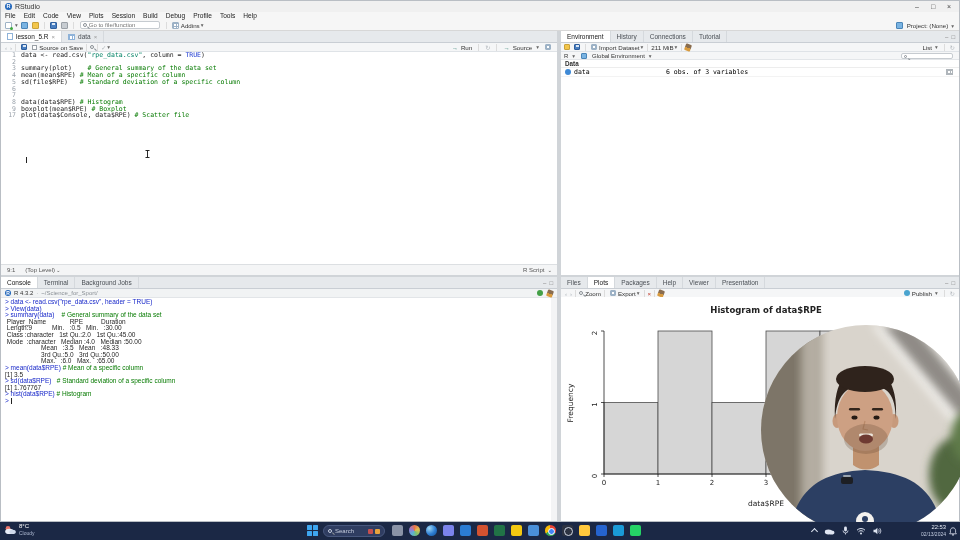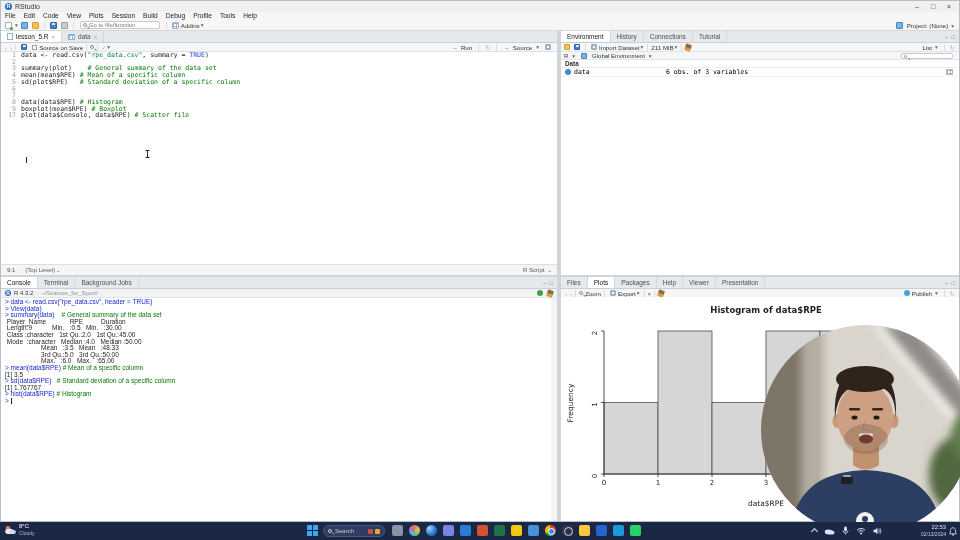--- a/index.html
+++ b/index.html
@@ -201,37 +201,37 @@
         <span>Source</span>
         <span class="caret-g">▾</span>
         <span class="mini-ic ic-grid" style="width:6px;height:6px"></span>
       </span>
     </div>
 
     <div class="editor" id="editor">
       <div id="editor-lines">
           <div class="eline">
             <span class="ln">1</span>
-            <span class="ecode mono"><span class="sg-code">data &lt;- read.csv(</span><span class="sg-str">"rpe_data.csv"</span><span class="sg-code">, summary = </span><span class="sg-kw">TRUE</span><span class="sg-code">)</span></span>
+            <span class="ecode mono"><span class="sg-code">data &lt;- read.csv(</span><span class="sg-str">"rpe_data.csv"</span><span class="sg-code">, column = </span><span class="sg-kw">TRUE</span><span class="sg-code">)</span></span>
           </div>
           <div class="eline">
             <span class="ln">2</span>
             <span class="ecode mono"></span>
           </div>
           <div class="eline">
             <span class="ln">3</span>
             <span class="ecode mono"><span class="sg-code">summary(plot)    </span><span class="sg-com"># General summary of the data set</span></span>
           </div>
           <div class="eline">
             <span class="ln">4</span>
             <span class="ecode mono"><span class="sg-code">mean(mean$RPE) </span><span class="sg-com"># Mean of a specific column</span></span>
           </div>
           <div class="eline">
             <span class="ln">5</span>
-            <span class="ecode mono"><span class="sg-code">sd(plot$RPE)   </span><span class="sg-com"># Standard deviation of a specific column</span></span>
+            <span class="ecode mono"><span class="sg-code">sd(file$RPE)   </span><span class="sg-com"># Standard deviation of a specific column</span></span>
           </div>
           <div class="eline">
             <span class="ln">6</span>
             <span class="ecode mono"></span>
           </div>
           <div class="eline">
             <span class="ln">7</span>
             <span class="ecode mono"></span>
           </div>
           <div class="eline">

